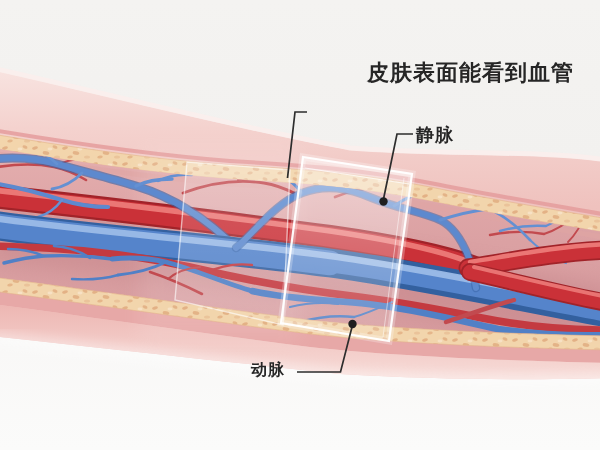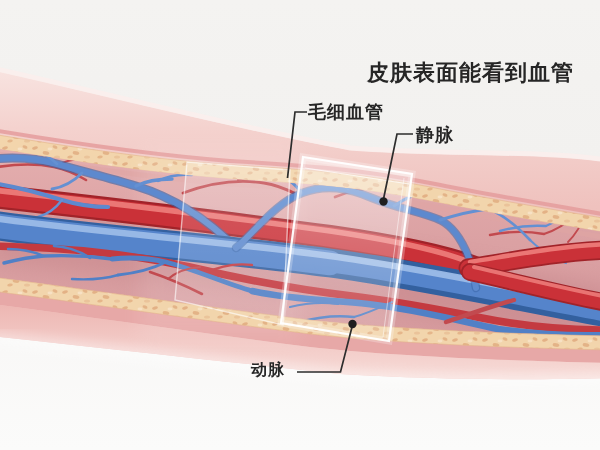--- a/index.html
+++ b/index.html
@@ -205,17 +205,16 @@
   <g fill="none" stroke="#2d2d2d" stroke-width="1.7">
     <polyline points="307,112 295,112 287.5,178"></polyline>
     <polyline points="413,134 397,134 383.5,199"></polyline>
     <polyline points="297,372 340.5,372 352,327"></polyline>
     <circle cx="383.5" cy="201.5" r="4.2" fill="#1f1f1f" stroke="none"></circle>
     <circle cx="352.5" cy="324" r="4.2" fill="#1f1f1f" stroke="none"></circle>
   </g>
 </svg>
 
 <div class="lbl lbl-title">皮肤表面能看到血管</div>
-<div class="lbl lbl-cap">毛细血管</div>
 <div class="lbl lbl-vein">静脉</div>
 <div class="lbl lbl-artery">动脉</div>
 
 </div>
 
 </body></html>

